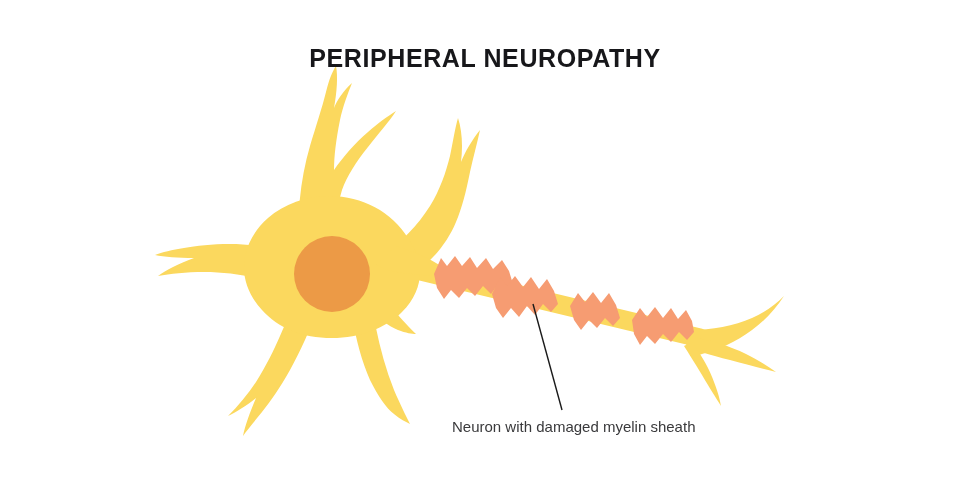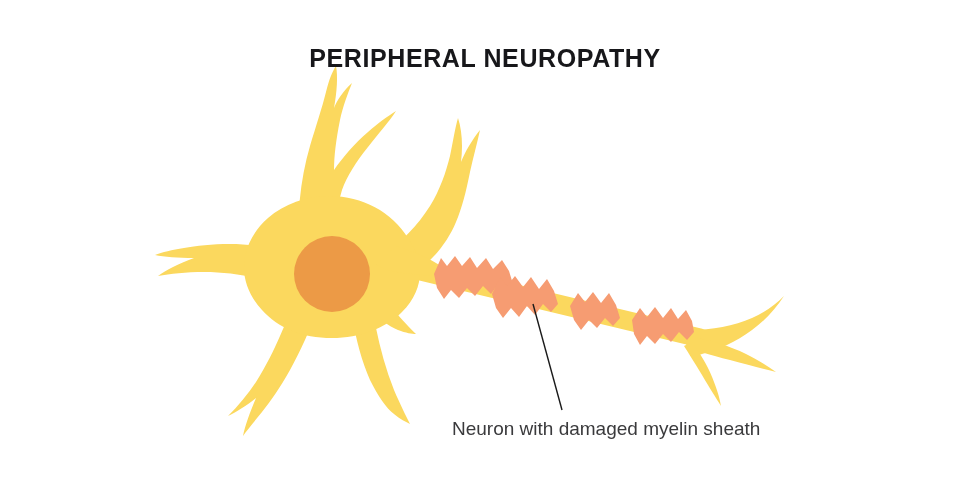--- a/index.html
+++ b/index.html
@@ -33,21 +33,21 @@
     font-size: 25px;
     font-weight: bold;
     letter-spacing: 0.6px;
     color: #17171a;
     white-space: nowrap;
   }
   .caption-text {
     position: absolute;
     left: 452px;
     top: 418px;
-    font-size: 19px;
+    font-size: 15px;
     font-weight: normal;
     color: #3a3a3c;
     white-space: nowrap;
   }
 </style>
 </head>
 <body>
 
 <div id="canvas">
 

